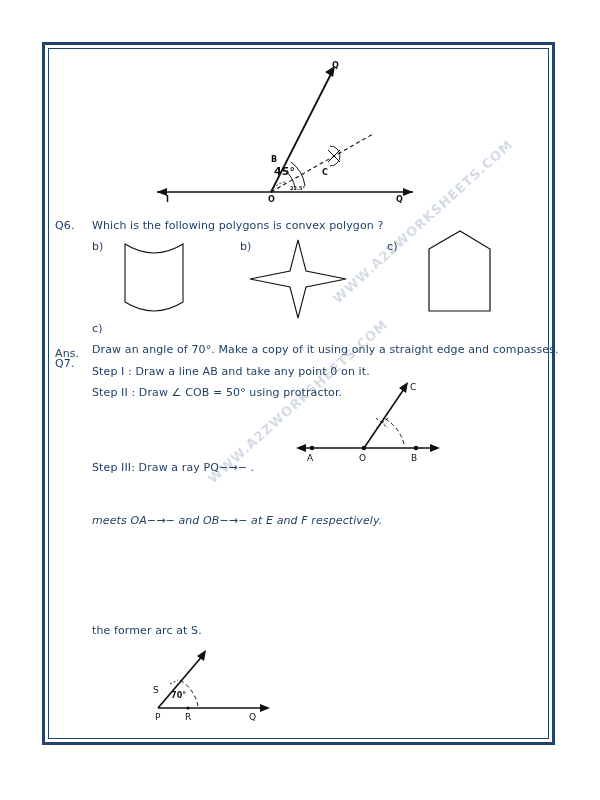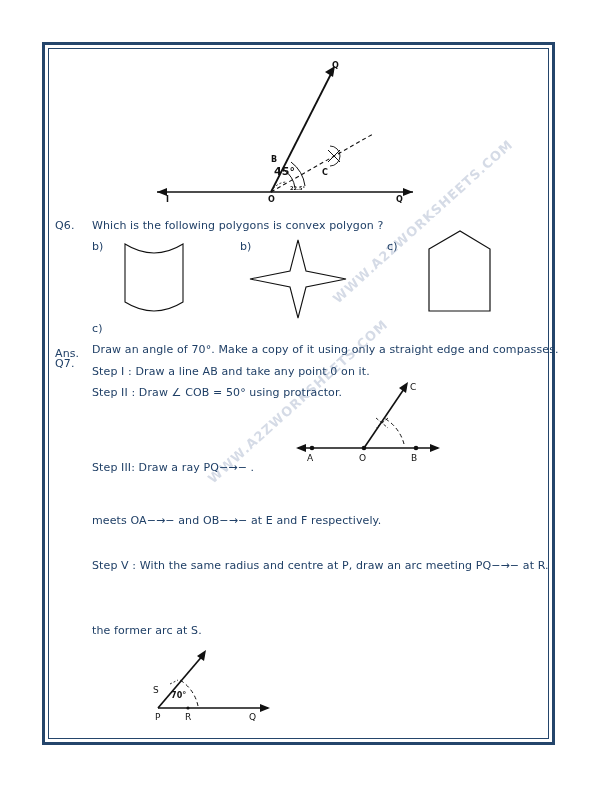--- a/index.html
+++ b/index.html
@@ -174,22 +174,21 @@
       <line class="sh-line" x1="100" y1="42" x2="88" y2="52" stroke-width="0.9" stroke-dasharray="3,2"></line>
     </svg>
   </div>
 
   <div class="txt" style="left:410px; top:381px; font-size:9px; color:#111;">C</div>
   <div class="txt" style="left:307px; top:452px; font-size:9px; color:#111;">A</div>
   <div class="txt" style="left:359px; top:452px; font-size:9px; color:#111;">O</div>
   <div class="txt" style="left:411px; top:452px; font-size:9px; color:#111;">B</div>
 
   <div class="txt qlabel" style="left:92px; top:461px;">Step III: Draw a ray PQ−→− .</div>
-  <div class="txt qlabel" style="left:92px; top:514px;">meets OA−→− and OB−→− at E and F respectively.</div>
-  <div class="txt qlabel" style="left:92px; top:559px;">Step V : With the same radius and centre at P, draw an arc meeting PQ−→− at R.</div>
+  <div class="txt qlabel" style="left:92px; top:514px;font-style:italic;">meets OA−→− and OB−→− at E and F respectively.</div>
   <div class="txt qlabel" style="left:92px; top:600px;margin-top:24px;">the former arc at S.</div>
 
   <div class="diagram" style="left:140px; top:650px;">
     <svg width="140" height="72" viewBox="0 0 140 72">
 
       <line class="sh-line" x1="18" y1="58" x2="128" y2="58" stroke-width="1.4"></line>
       <polygon points="130,58 120,54 120,62" fill="#111111"></polygon>
 
       <line class="sh-line" x1="18" y1="58" x2="64" y2="4" stroke-width="1.7"></line>
       <polygon points="66,0 57,6 64,11" fill="#111111"></polygon>

